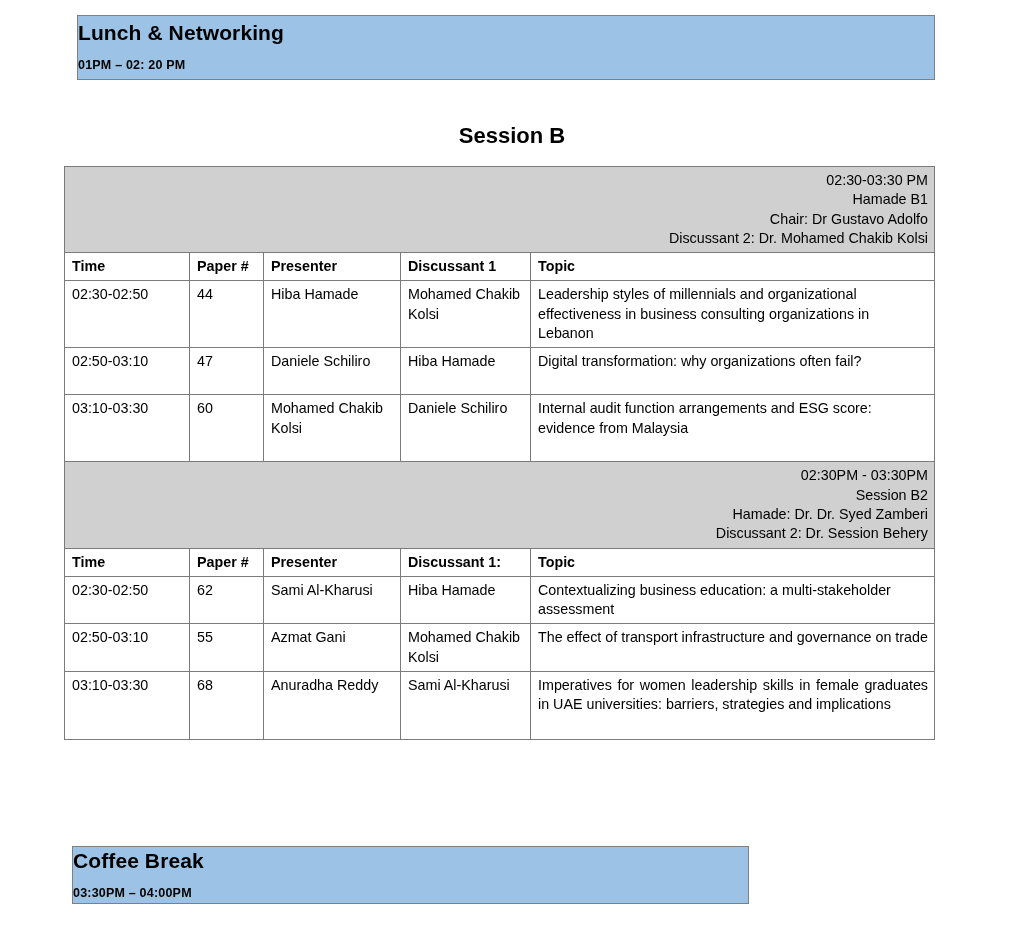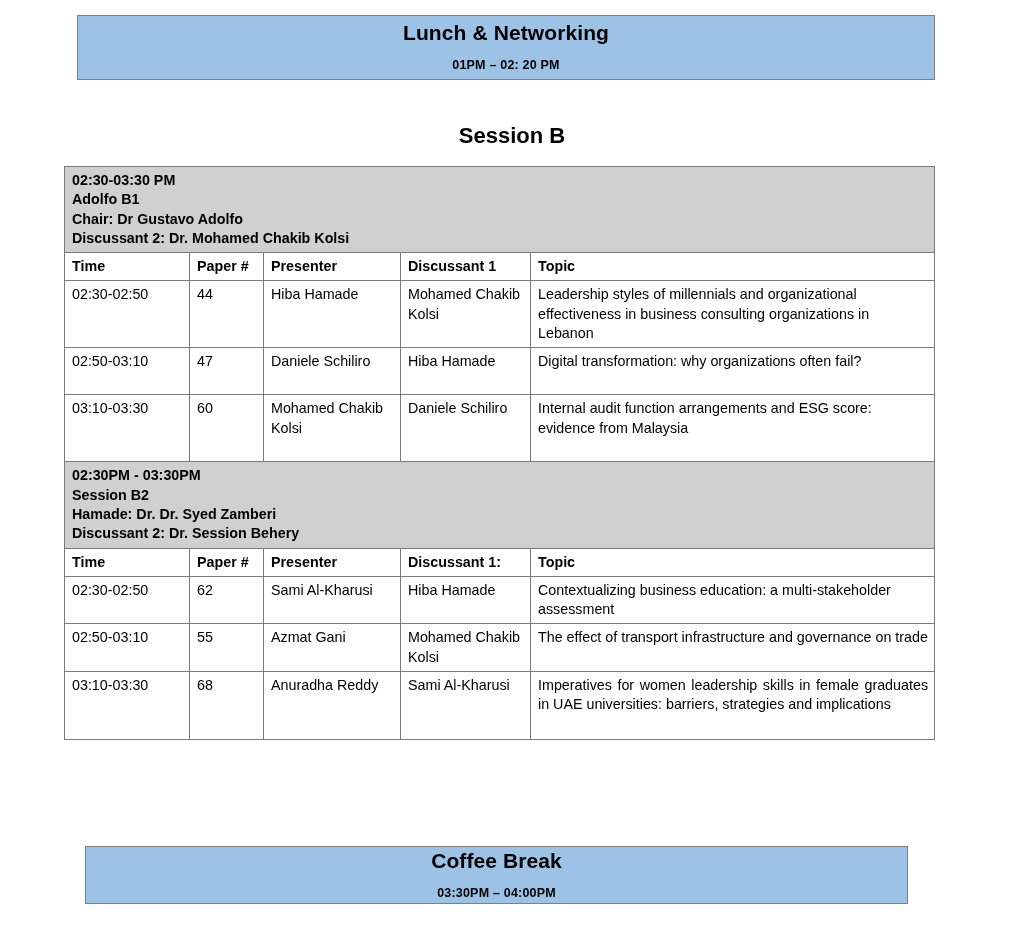--- a/index.html
+++ b/index.html
@@ -18,21 +18,21 @@
   }
 
   
   .banner {
     position: absolute;
     background: #9CC3E5;
     border: 1px solid #808080;
     box-sizing: border-box;
     display: flex;
     flex-direction: column;
-    align-items: center;
+    align-items: flex-start;
     justify-content: center;
   }
   .banner-title {
     font-size: 21px;
     font-weight: bold;
     line-height: 1.15;
     letter-spacing: 0.1px;
   }
   .banner-time {
     font-size: 12.5px;
@@ -42,23 +42,23 @@
     letter-spacing: 0.2px;
   }
 
   #lunch-banner {
     left: 77px;
     top: 15px;
     width: 858px;
     height: 65px;
   }
   #coffee-banner {
-    left: 85px;
+    left: 72px;
     top: 846px;
-    width: 823px;
+    width: 677px;
     height: 58px;
   }
 
   
   #session-title {
     position: absolute;
     left: 0;
     top: 123px;
     width: 1024px;
     text-align: center;
@@ -80,22 +80,22 @@
     padding: 4px 6px 4px 7px;
     font-size: 14.3px;
     line-height: 1.35;
     vertical-align: top;
     box-sizing: border-box;
   }
 
   
   .session-block td {
     background: #D0D0D0;
-    text-align: left;
-    font-weight: bold;
+    text-align: right;
+    font-weight: normal;
     font-size: 15.5px;
     line-height: 1.54;
     padding: 8px 6px 14px 6px;
     border: 1px solid #7b7b7b;
   }
   .session-block .line { display: block; }
 
   
   .col-header td {
     font-weight: bold;
@@ -139,21 +139,21 @@
       <col class="c-paper">
       <col class="c-pres">
       <col class="c-disc">
       <col class="c-topic">
   </colgroup>
   <tbody>
 
     <tr class="session-block">
       <td colspan="5">
         <span class="line">02:30-03:30 PM</span>
-        <span class="line">Adolfo B1</span>
+        <span class="line">Hamade B1</span>
         <span class="line">Chair: Dr Gustavo Adolfo</span>
         <span class="line">Discussant 2: Dr. Mohamed Chakib Kolsi</span>
       </td>
     </tr>
 
     <tr class="col-header">
       <td>Time</td>
       <td>Paper #</td>
       <td>Presenter</td>
       <td>Discussant 1</td>

